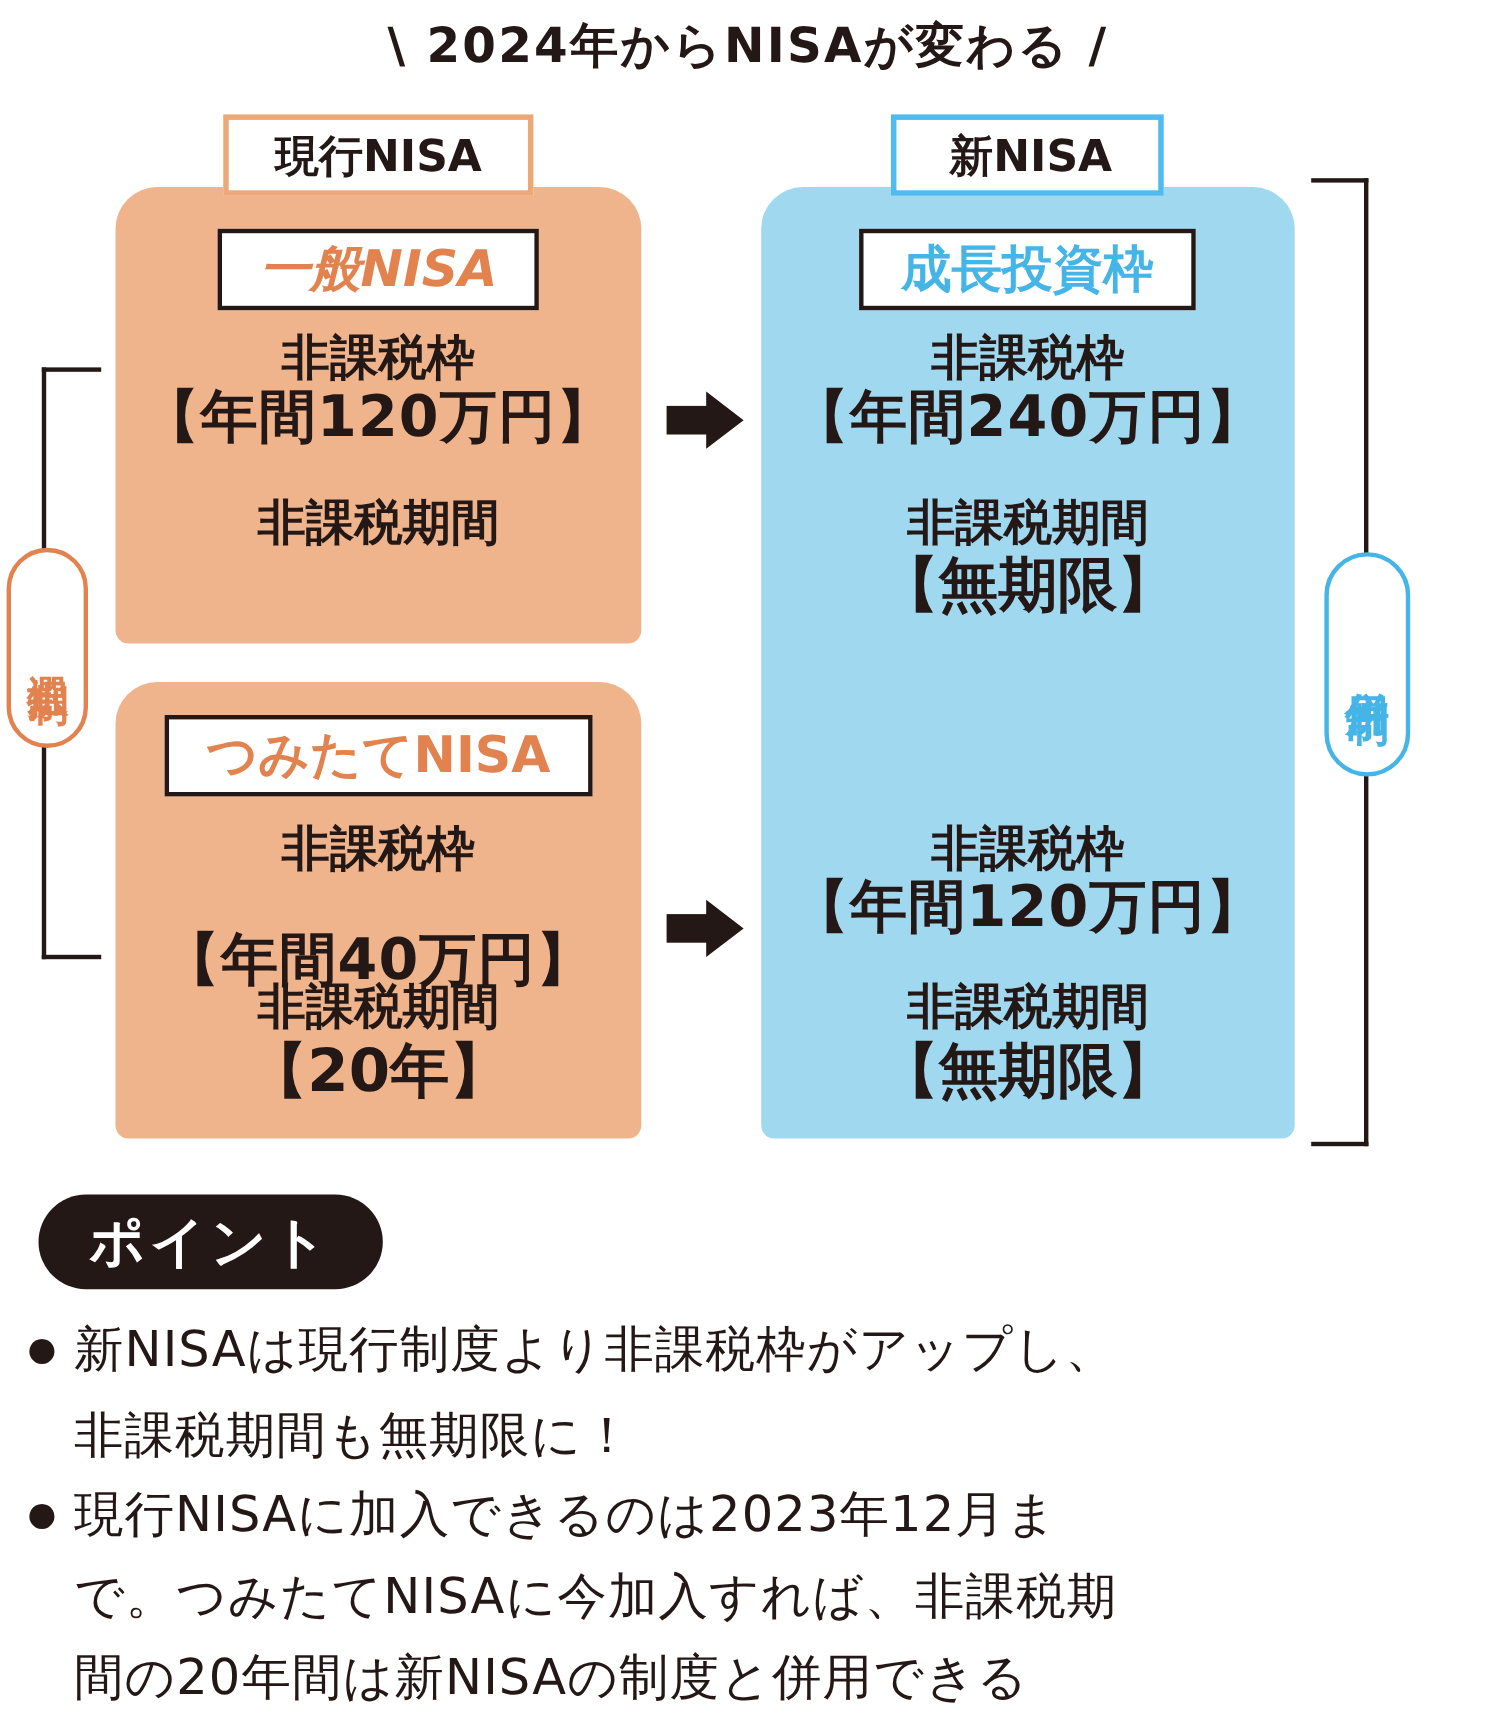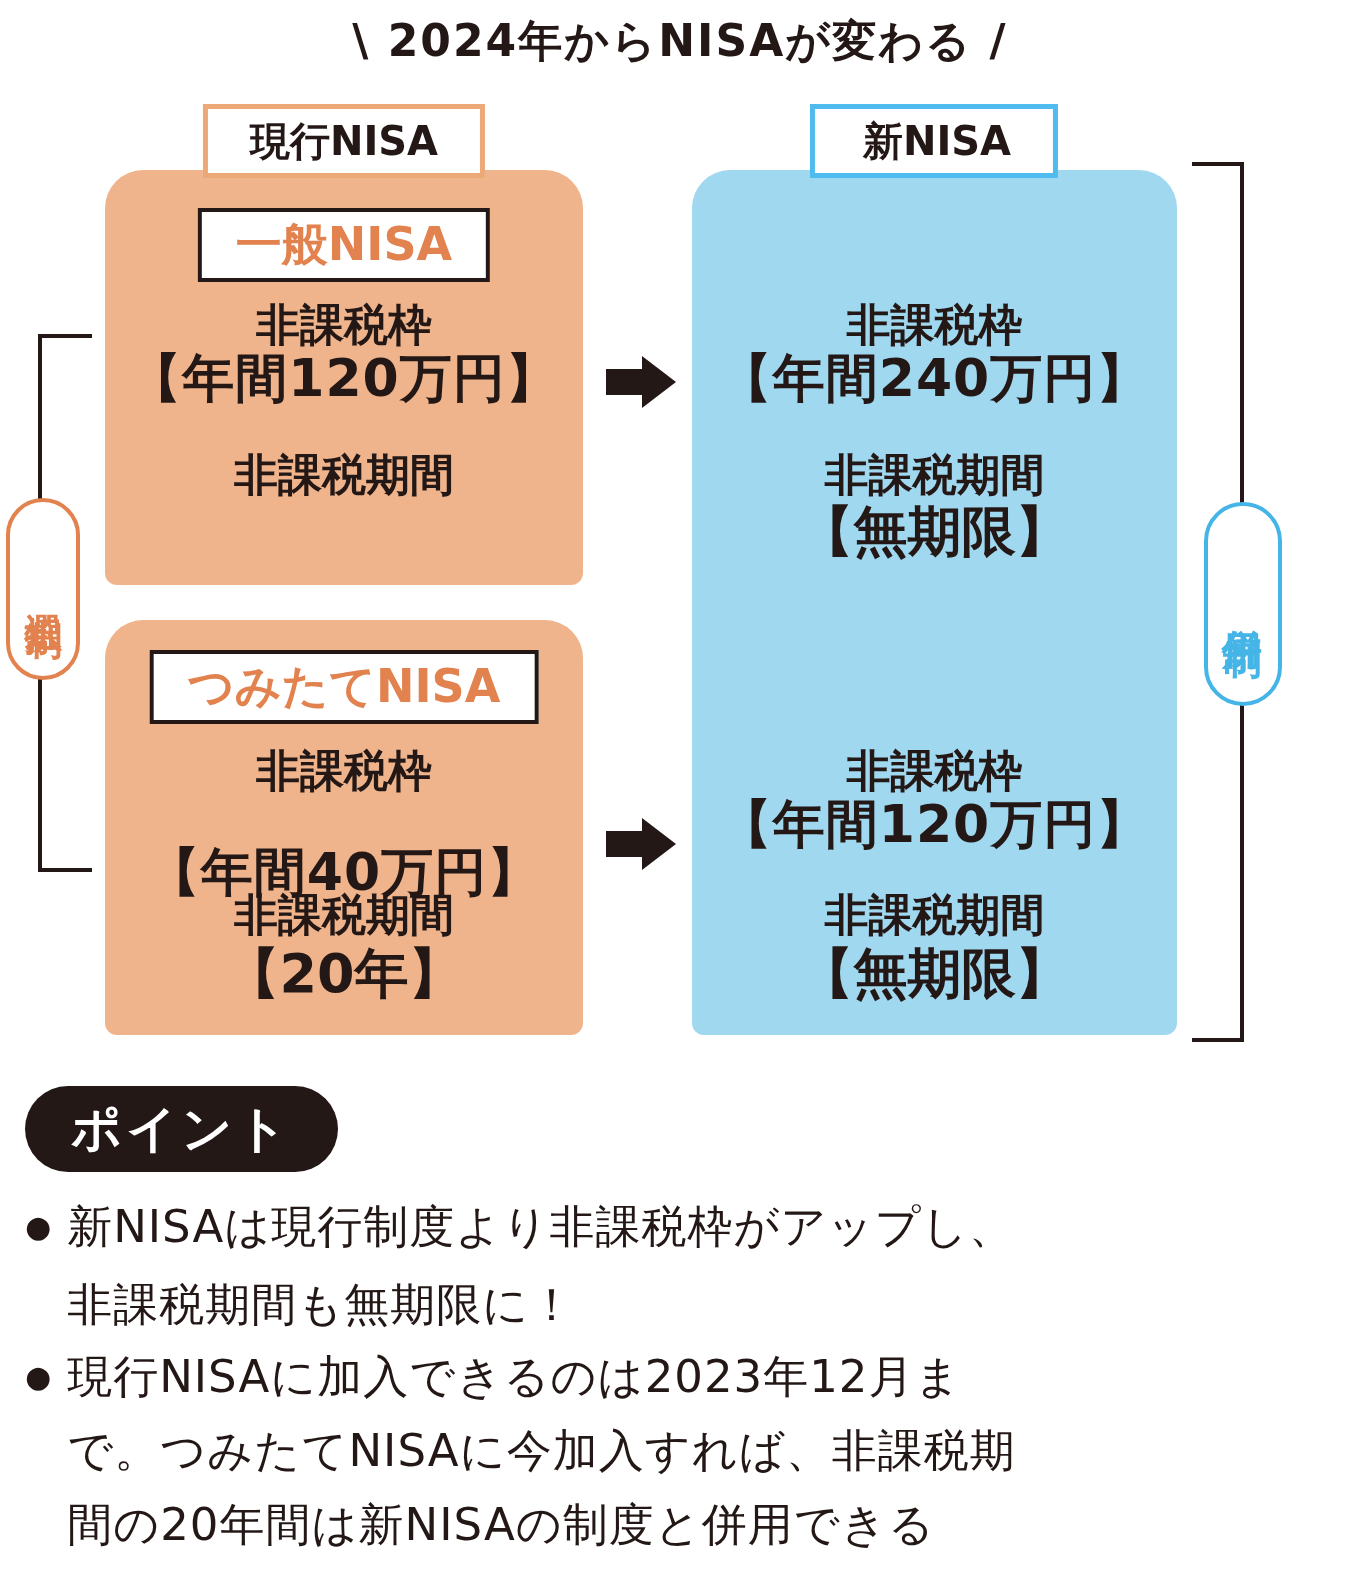--- a/index.html
+++ b/index.html
@@ -126,21 +126,21 @@
     color: #E2824E; font-size: 38px;
   }
   .pill-hey {
     left: 1204px; top: 502px; width: 70px; height: 196px;
     border: 4px solid #45B4E6; border-radius: 39px;
     color: #45B4E6; font-size: 40px;
   }
 
   
   .point-pill {
-    left: 25px; top: 1086px;
+    left: 35px; top: 1086px;
     height: 86px; padding: 0 46px;
     background: #231815; border-radius: 44px;
     display: inline-flex; align-items: center; justify-content: center;
     color: #ffffff; font-size: 50px; font-weight: 700;
     letter-spacing: 4px;
     white-space: nowrap;
   }
   .bullet { display: flex; align-items: flex-start; }
   .bullet .dot {
     font-size: 30px; line-height: 78px; margin-right: 16px; color: #231815;
@@ -166,31 +166,32 @@
 
   <div class="abs title">\ 2024年からNISAが変わる /</div>
 
   <div class="abs panel orange panel-o1"></div>
   <div class="abs panel orange panel-o2"></div>
   <div class="abs panel blue panel-b"></div>
 
   <div class="abs hdr-box hdr-cur">現行NISA</div>
   <div class="abs hdr-box hdr-new">新NISA</div>
 
-  <div class="abs label-box label-orange" style="left:344px; top:208px;">一般NISA</div>
+  <div class="abs label-box label-orange" style="left:344px; top:208px;font-style:italic;">一般NISA</div>
   <div class="abs txt c-cur row-label" style="top:296px;">非課税枠</div>
   <div class="abs txt c-cur row-value" style="top:344px;">【年間120万円】</div>
   <div class="abs txt c-cur row-label" style="top:446px;">非課税期間</div>
 
   <div class="abs label-box label-orange" style="left:344px; top:650px;">つみたてNISA</div>
   <div class="abs txt c-cur row-label" style="top:742px;">非課税枠</div>
   <div class="abs txt c-cur row-value" style="top:790px;margin-top:48px;">【年間40万円】</div>
   <div class="abs txt c-cur row-label" style="top:886px;">非課税期間</div>
   <div class="abs txt c-cur row-value-big" style="top:938px; font-weight:700;">【20年】</div>
 
+  <div class="abs label-box label-blue" style="left:934px; top:208px;">成長投資枠</div>
   <div class="abs txt c-new row-label" style="top:296px;">非課税枠</div>
   <div class="abs txt c-new row-value" style="top:344px;">【年間240万円】</div>
   <div class="abs txt c-new row-label" style="top:446px;">非課税期間</div>
   <div class="abs txt c-new row-value-big" style="top:496px; font-weight:700;">【無期限】</div>
 
   <div class="abs txt c-new row-label" style="top:742px;">非課税枠</div>
   <div class="abs txt c-new row-value" style="top:790px;">【年間120万円】</div>
   <div class="abs txt c-new row-label" style="top:886px;">非課税期間</div>
   <div class="abs txt c-new row-value-big" style="top:938px; font-weight:700;">【無期限】</div>
 

